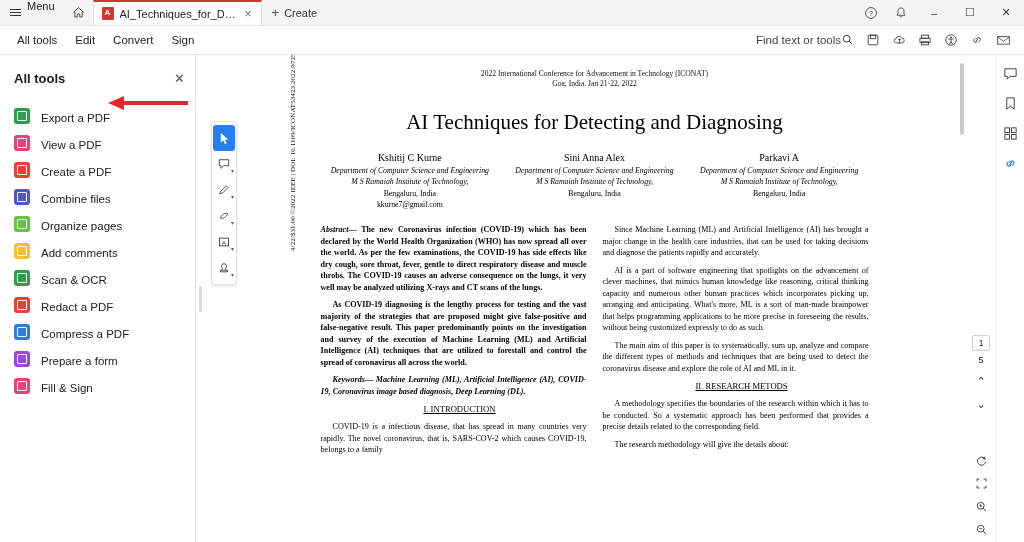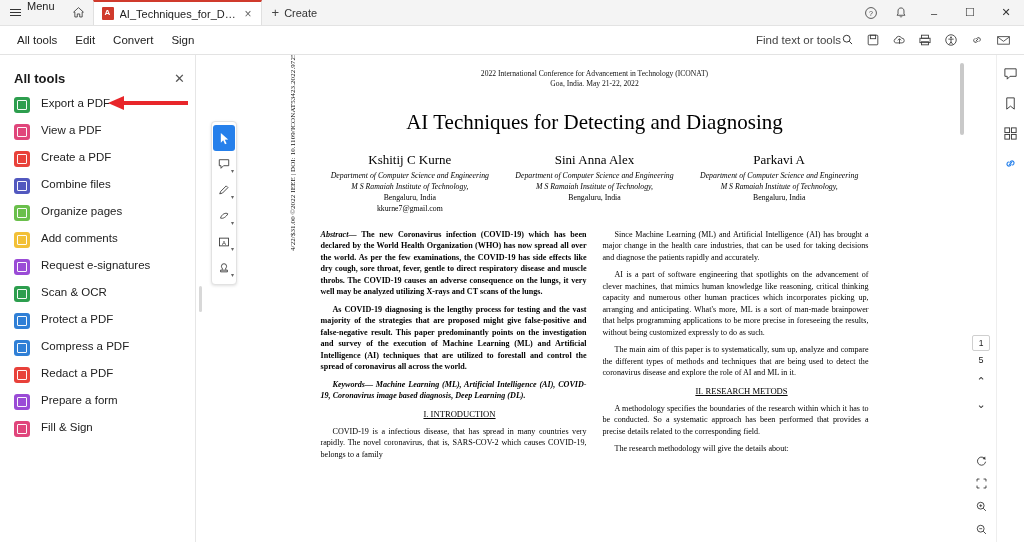--- a/index.html
+++ b/index.html
@@ -64,21 +64,21 @@
   .tools-panel {
     width: 196px; min-width:196px; border-right:1px solid #e6e6e6; background:#fff;
     display:flex; flex-direction:column; padding-top: 10px;
   }
   .tools-head {
     display:flex; align-items:center; justify-content:space-between;
     padding: 0 10px 0 14px; height: 26px; margin-bottom: 6px;
   }
   .tools-title { font-size: 13px; font-weight: bold; color:#1a1a1a; }
   .tools-close { font-size: 13px; color:#555; }
-  .tool-item { display:flex; align-items:flex-start; gap:11px; padding: 0 14px; height: 27px; font-size: 11.5px; color:#222; }
+  .tool-item { display:flex; align-items:flex-end; gap:11px; padding: 0 14px; height: 27px; font-size: 11.5px; color:#222; }
   .tool-ico { width: 16px; height:16px; border-radius:3px; flex:none; position:relative; }
   .tool-ico:after {
     content:""; position:absolute; left:3px; top:3px; right:3px; bottom:3px;
     border:1.4px solid rgba(255,255,255,0.95); border-radius:1px;
   }
   .view-more { color:#1a1a1a; }
 
   
   .splitter { width: 9px; background:#fff; display:flex; align-items:center; justify-content:center; }
   .splitter i { display:block; width:3px; height:26px; border-radius:2px; background:#d8d8d8; }
@@ -101,21 +101,21 @@
     position: relative; width: 600px; background:#fff;
     padding: 14px 26px 0 26px;
     font-family: "Liberation Serif", serif; color:#000;
   }
   .conf-line { text-align:center; font-size: 7.6px; line-height: 1.35; color:#111; }
   .paper-title {
     text-align:center; font-size: 21px; line-height: 1.2; margin: 20px 0 6px 0; font-weight: normal;
   }
   .authors { display:flex; justify-content:space-between; margin-top: 16px; gap: 6px; }
   .author { flex:1 1 0; text-align:center; font-size: 7.8px; line-height: 1.45; }
-  .author .nm { font-size: 13px; }
+  .author .nm { font-size: 10px; }
   .author .dept { font-style: italic; }
   .author .inst { font-style: italic; }
   .cols { display:flex; gap: 16px; margin-top: 14px; }
   .col { flex:1 1 0; text-align: justify; font-size: 8.1px; line-height: 1.42; }
   .col p { margin: 0 0 6px 0; text-indent: 12px; }
   .col p.noind { text-indent: 0; }
   .abstract-lead { font-weight: bold; font-style: italic; }
   .bold { font-weight: bold; }
   .ital { font-style: italic; }
   .sec-head { text-align:center; font-variant: small-caps; font-size: 8.6px; margin: 8px 0 5px 0; text-indent:0;text-decoration:underline; }
@@ -289,38 +289,30 @@
       </div>
       <div class="tool-item">
         <span class="tool-ico" style="background:#6abf4b"></span>
         <span>Organize pages</span>
       </div>
       <div class="tool-item">
         <span class="tool-ico" style="background:#f2c037"></span>
         <span>Add comments</span>
       </div>
       <div class="tool-item">
-        <span class="tool-ico" style="background:#9a4bd6"></span>
-        <span>Request e-signatures</span>
-      </div>
-      <div class="tool-item">
         <span class="tool-ico" style="background:#2d9e4e"></span>
         <span>Scan &amp; OCR</span>
       </div>
       <div class="tool-item">
-        <span class="tool-ico" style="background:#2f7fd6"></span>
-        <span>Protect a PDF</span>
+        <span class="tool-ico" style="background:#e8413a"></span>
+        <span>Redact a PDF</span>
       </div>
       <div class="tool-item">
         <span class="tool-ico" style="background:#2f7fd6"></span>
         <span>Compress a PDF</span>
-      </div>
-      <div class="tool-item">
-        <span class="tool-ico" style="background:#e8413a"></span>
-        <span>Redact a PDF</span>
       </div>
       <div class="tool-item">
         <span class="tool-ico" style="background:#9a4bd6"></span>
         <span>Prepare a form</span>
       </div>
       <div class="tool-item">
         <span class="tool-ico" style="background:#e0457b"></span>
         <span>Fill &amp; Sign</span>
       </div>
 
@@ -374,21 +366,21 @@
           <span class="ft-caret">▾</span>
         </div>
       </div>
 
       <div class="page-wrap">
         <div class="page">
 
           <div class="side-text">4/22/$31.00 ©2022 IEEE | DOI: 10.1109/ICONAT53423.2022.9725835</div>
 
           <div class="conf-line">2022 International Conference for Advancement in Technology (ICONAT)</div>
-          <div class="conf-line">Goa, India. May 21-22, 2022</div>
+          <div class="conf-line">Goa, India. Jan 21-22, 2022</div>
 
           <div class="paper-title">
             <div>AI Techniques for Detecting and Diagnosing</div>
           </div>
 
           <div class="authors">
             <div class="author">
               <div class="nm">Kshitij C Kurne</div>
               <div class="dept">Department of Computer Science and Engineering</div>
               <div class="inst">M S Ramaiah Institute of Technology,</div>

